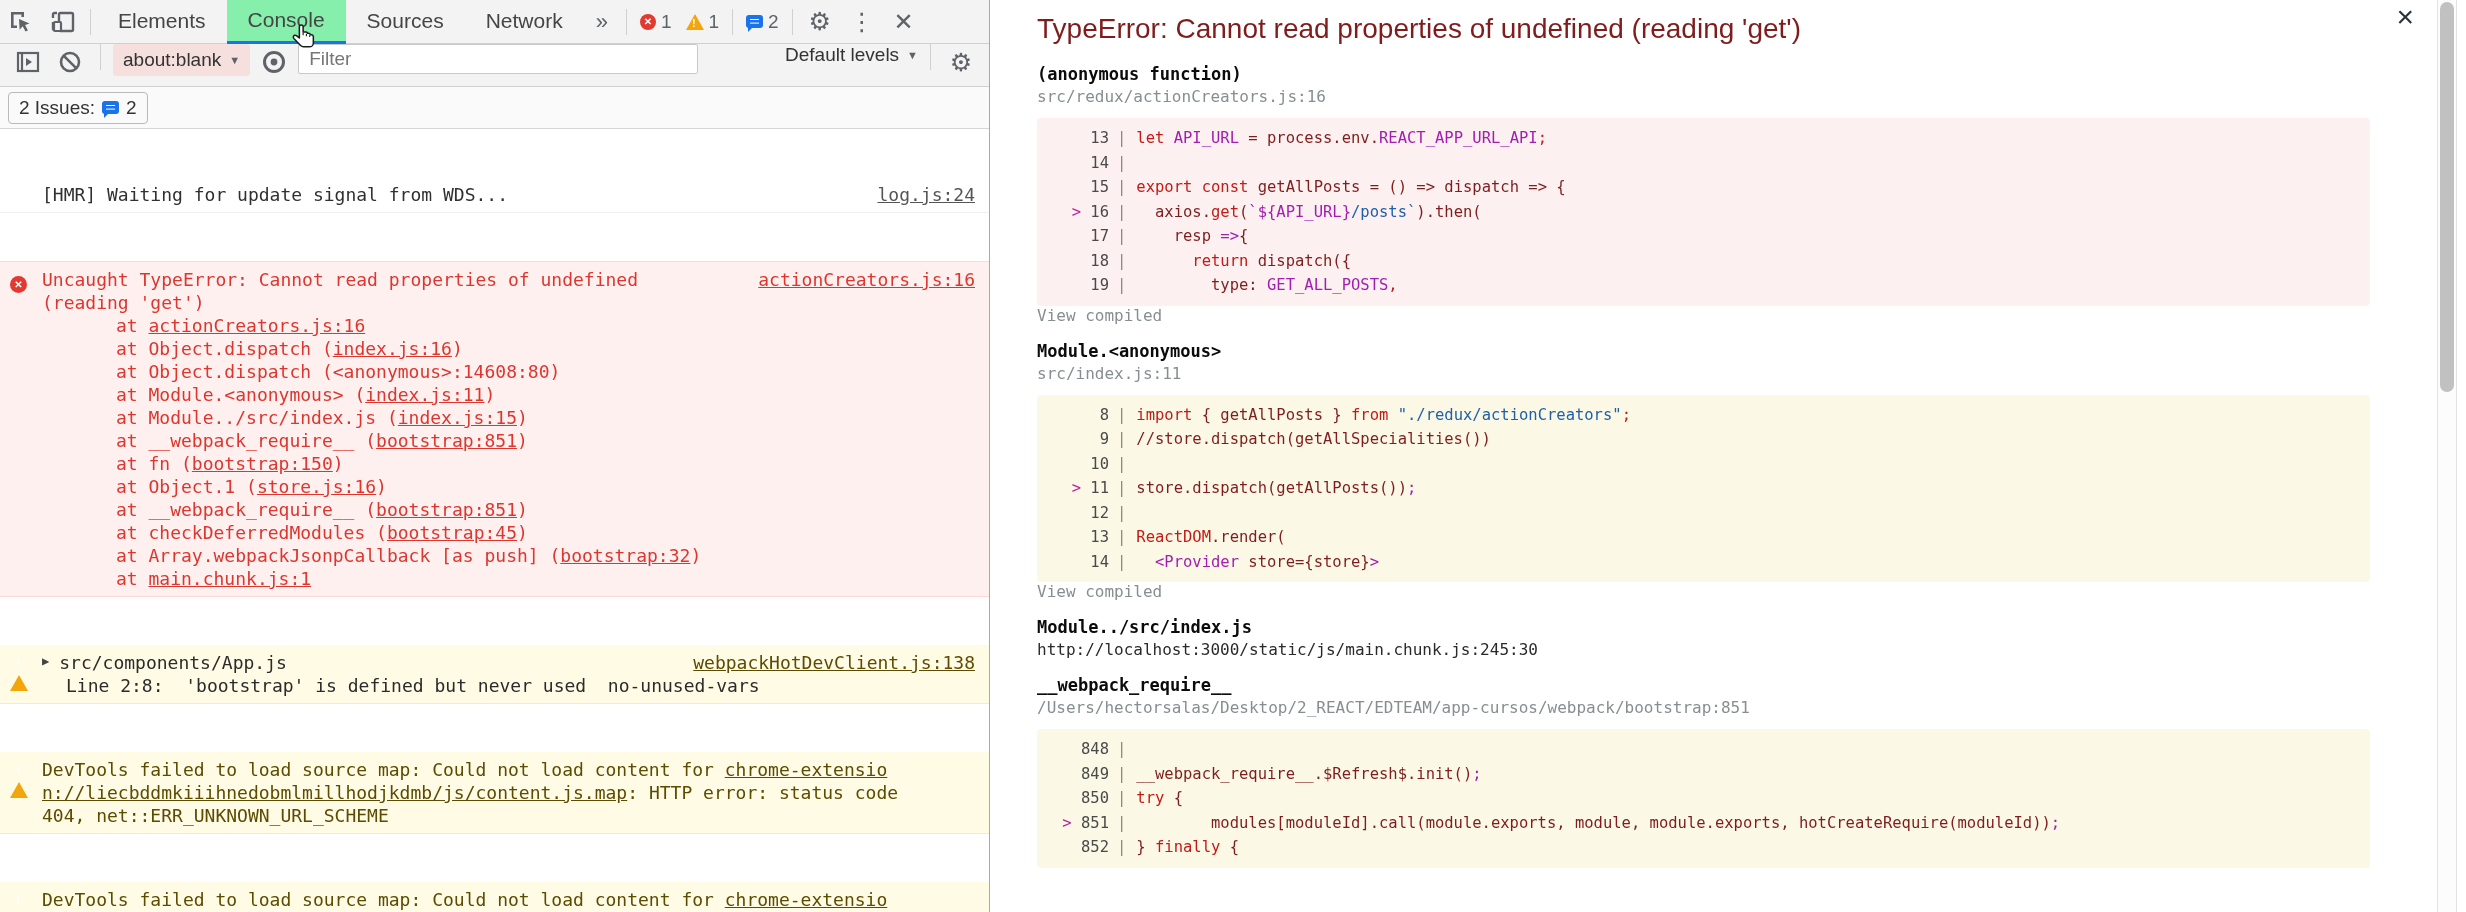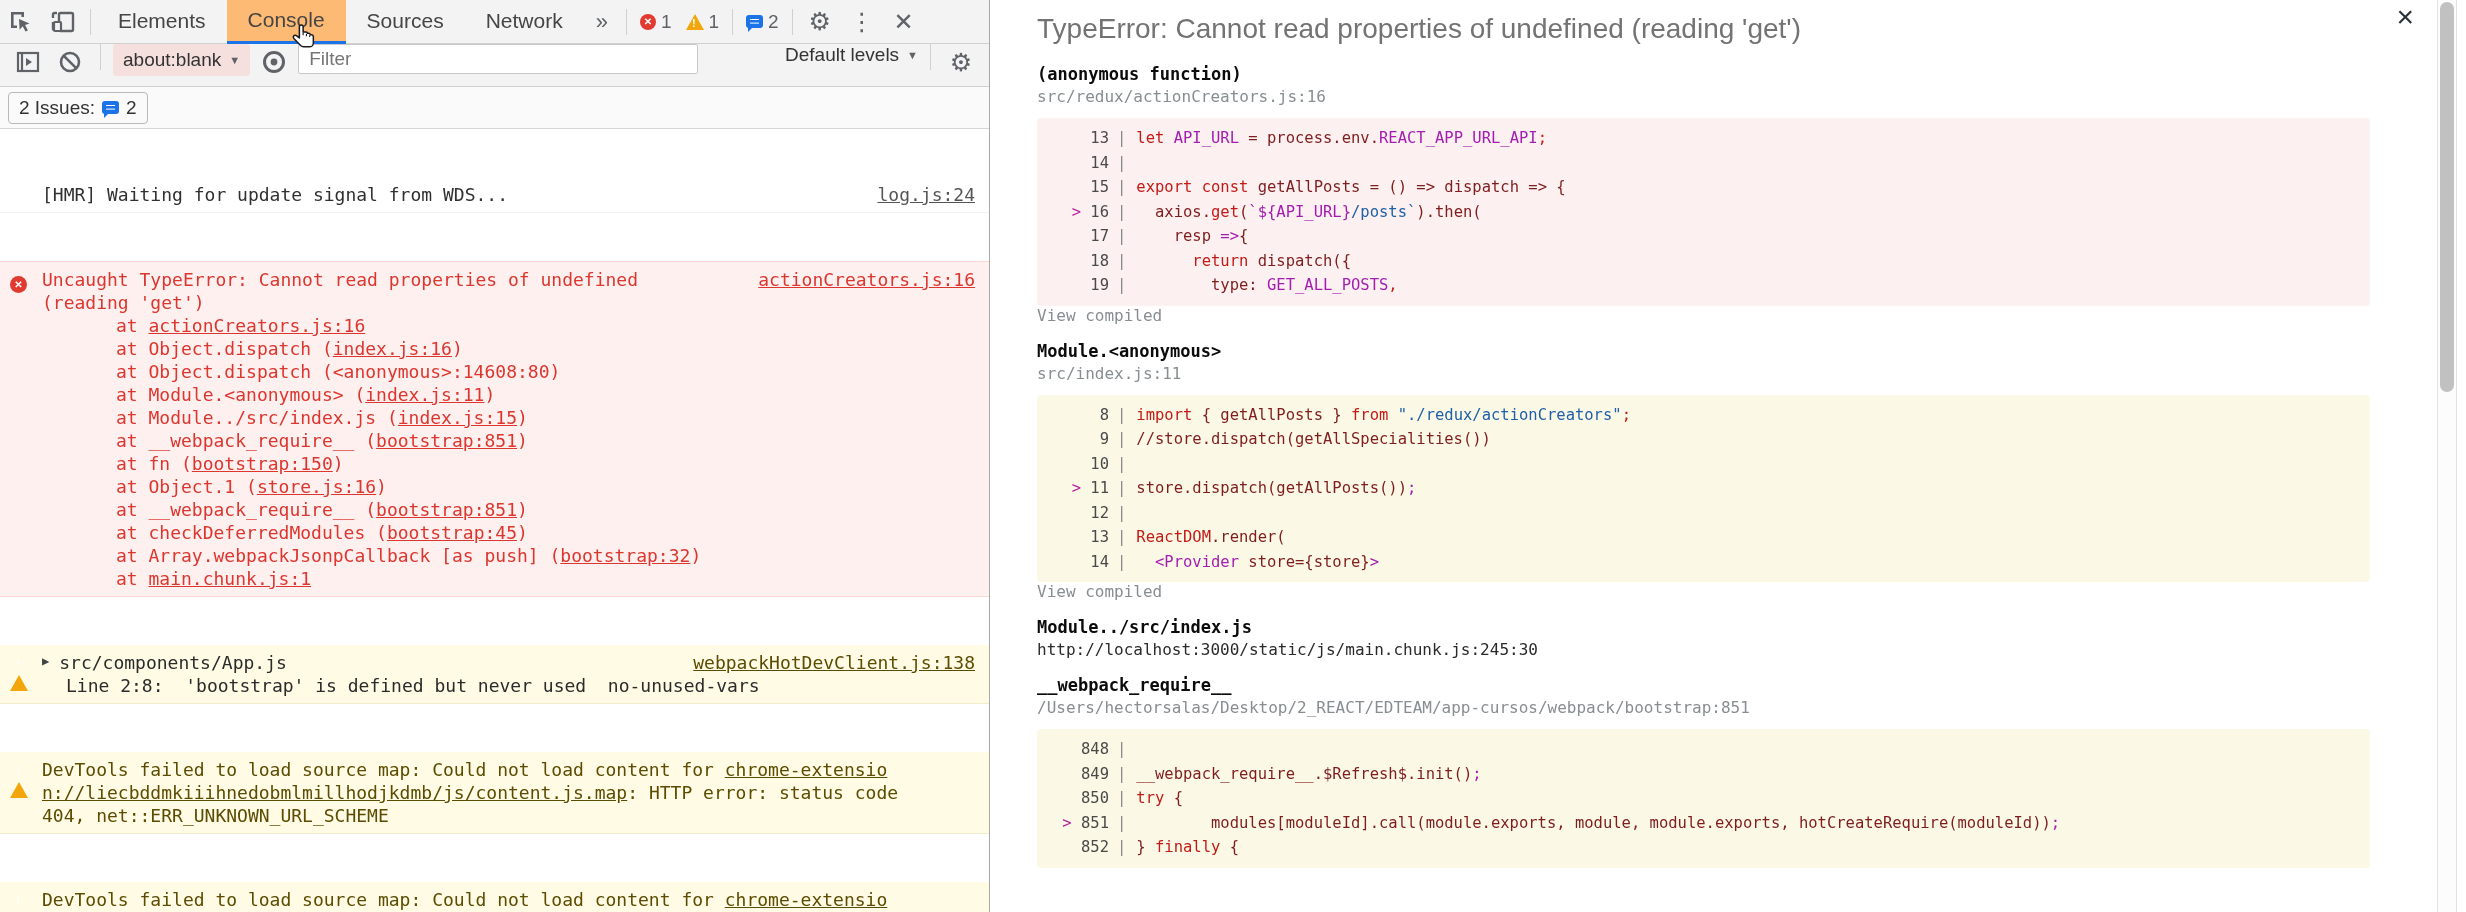--- a/index.html
+++ b/index.html
@@ -9,21 +9,21 @@
 
   
   #devtools { position:absolute; left:0; top:0; width:990px; height:912px; background:#fff;
               border-right:1px solid #a9a9a9; }
 
   .tabbar { height:44px; background:#f3f3f3; border-bottom:1px solid #d0d0d0;
             display:flex; align-items:center; font-size:21px; color:#454545; }
   .ticon { width:42px; height:44px; display:flex; align-items:center; justify-content:center; color:#5f6368; flex:0 0 auto; }
   .vdiv { width:1px; height:26px; background:#d0d0d0; margin:0 6px; flex:0 0 auto; }
   .tab { padding:0 21px; height:44px; line-height:42px; white-space:nowrap; cursor:default; }
-  .tab.active { background:#fdba74; border-bottom:3px solid #1a73e8; line-height:39px; }
+  .tab.active { background:#86efac; border-bottom:3px solid #1a73e8; line-height:39px; }
   .more-tabs { padding:0 12px; color:#5f6368; font-size:22px; }
   .badge { display:flex; align-items:center; gap:5px; padding:0 7px; color:#5f6368; font-size:19px; }
   .err-ic { width:16px; height:16px; border-radius:50%; background:#e13a30; color:#fff;
             display:inline-flex; align-items:center; justify-content:center;
             font:bold 10px "Liberation Sans",sans-serif; flex:0 0 auto; }
   .warn-ic { position:relative; width:0; height:0; border-left:9px solid transparent;
              border-right:9px solid transparent; border-bottom:16px solid #f2a60b; flex:0 0 auto; }
   .warn-ic:after { content:"!"; position:absolute; left:-2.5px; top:3px;
                    font:bold 11px "Liberation Sans",sans-serif; color:#fff; }
   .bubble-ic { position:relative; width:17px; height:13px; background:#1a73e8; border-radius:3px; flex:0 0 auto; }
@@ -67,21 +67,21 @@
   .crow.warn .sm-text { max-width:858px; word-break:break-all; white-space:pre-wrap; }
   .crow.warn-app { background:#fffbe5; color:#2b2b2b; border-bottom:1px solid #f3eccb; }
   .crow.warn-app a { color:#5c4b00; }
   .tri { display:inline-block; font-size:12px; color:#424242; margin-right:10px; transform:translateY(-1px); }
   .warn-detail { padding-left:24px; white-space:pre-wrap; }
   .prompt-row { padding:8px 14px; color:#3574f0; font-weight:bold; font-size:20px; }
 
   
   #page { position:absolute; left:991px; top:0; width:1475px; height:912px; background:#fff; overflow:hidden; }
   #overlay { padding:4px 96px 0 46px; font-family:"DejaVu Sans Mono", monospace; }
-  .ov-title { font-family:"Liberation Sans", sans-serif; font-size:28px; line-height:38px; color:#737373;
+  .ov-title { font-family:"Liberation Sans", sans-serif; font-size:28px; line-height:38px; color:#7f1d1d;
               margin-top:6px; padding-right:60px; }
   .ov-close { position:absolute; top:2px; right:52px; font-family:"Liberation Sans",sans-serif;
               font-size:30px; color:#293238; background:none; border:none; cursor:pointer; line-height:1; }
   .frame-fn { margin-top:16px; font-size:17px; font-weight:bold; color:#0b0b0b; white-space:pre; }
   .frame-loc { margin-top:3px; font-size:16px; color:#878e91; white-space:pre; }
   .frame-loc.dark { color:#2a2a2a; }
   .snippet { margin-top:12px; padding:8px 0; border-radius:4px; font-size:15.5px; line-height:24.5px; color:#1b1b1b; }
   .snippet.pink { background:#fdf0f1; }
   .snippet.yellow { background:#fbf9e6; }
   .cl { display:flex; white-space:pre; }

